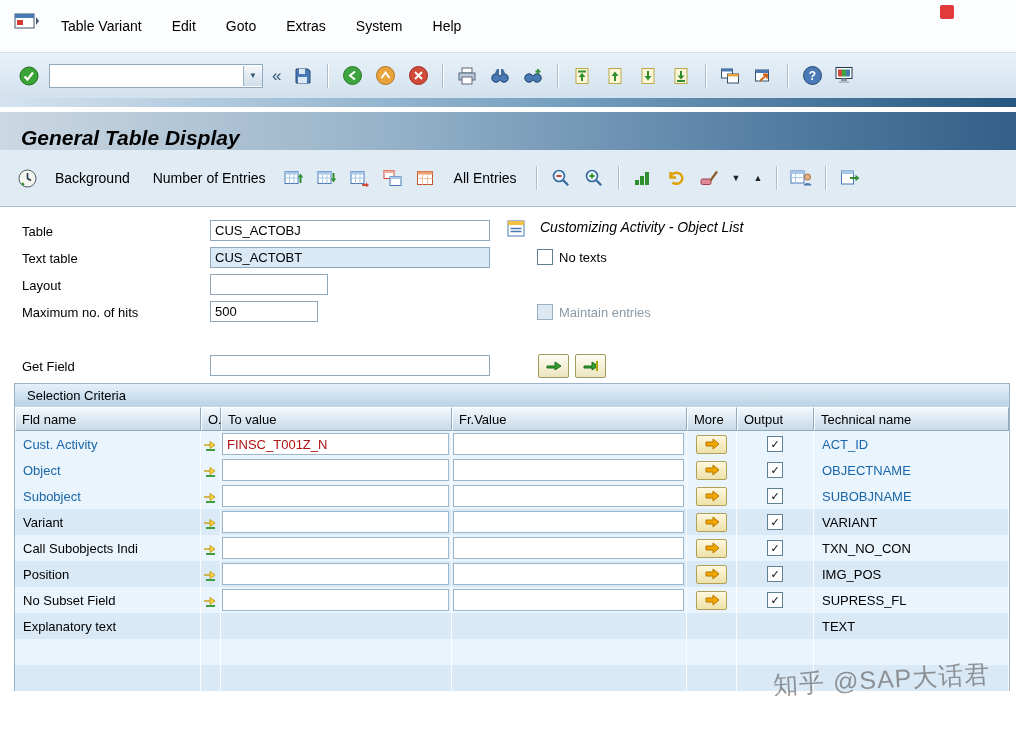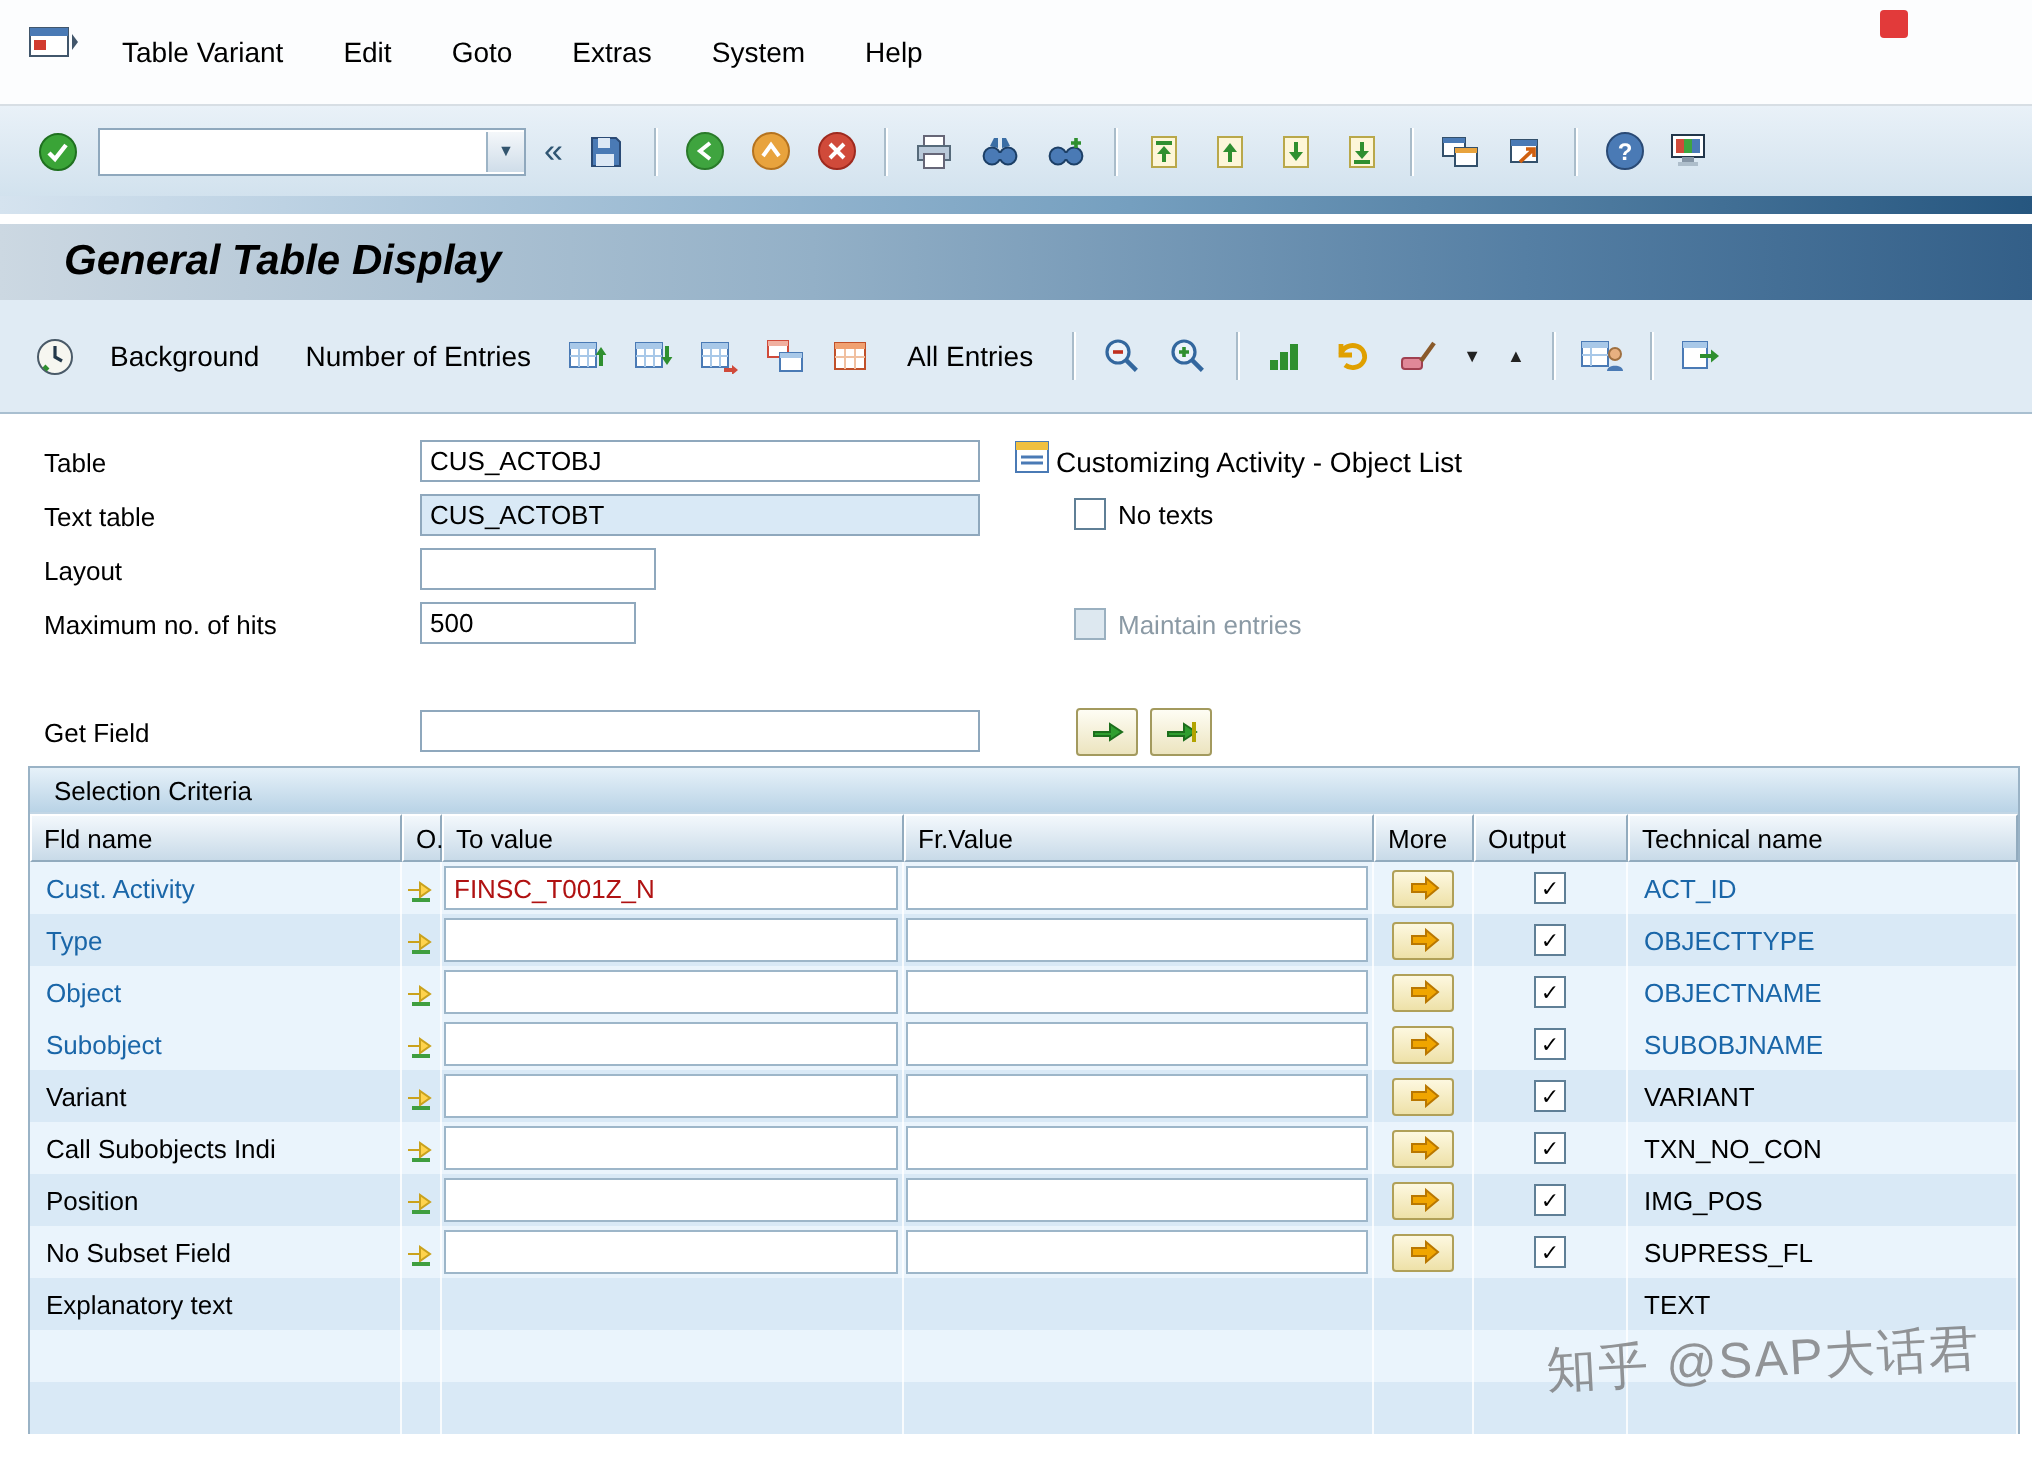--- a/index.html
+++ b/index.html
@@ -26,40 +26,40 @@
          display:flex;align-items:center;}
   .combo input{flex:1;border:none;outline:none;height:18px;font:13px "Liberation Sans",sans-serif;padding:0 4px;background:transparent;}
   .combo .drop{width:18px;height:20px;background:linear-gradient(#f4f7fa,#cfdde9);border-left:1px solid #9db4c6;
                display:flex;align-items:center;justify-content:center;cursor:pointer;}
   .combo .drop::after{content:"▼";font-size:8px;color:#33556e;}
   .collapse-glyph{font-size:17px;color:#2f5572;cursor:pointer;padding:0 2px;}
   .collapse-glyph::after{content:"«";}
   
   .titlebar{position:absolute;top:112px;left:0;right:0;height:38px;
             background:linear-gradient(to right,#ccd8e2,#93b0c7 40%,#557fa4 75%,#335f88);
-            display:flex;align-items:center;padding-left:32px;}
+            display:flex;align-items:flex-end;padding-left:21px;}
   .titlebar .t{font-size:21px;font-weight:bold;font-style:italic;color:#000;}
   
   .apptoolbar{position:absolute;top:150px;left:0;right:0;height:56px;background:#e0ebf4;
               border-bottom:1px solid #a9bfd0;display:flex;align-items:center;padding-left:14px;gap:7px;}
   .txt-btn{font-size:14px;color:#000;background:transparent;border:none;padding:2px 8px;cursor:pointer;
            font-family:inherit;}
   .mini{font-size:9px;color:#222;cursor:pointer;padding:0 3px;}
   
   .main{position:absolute;top:207px;left:0;right:0;bottom:0;background:#fff;}
   .flabel{position:absolute;font-size:13px;}
   .finput{position:absolute;height:19px;border:1px solid #8fa8bd;background:#fff;
           font:13px "Liberation Sans",sans-serif;padding:0 4px;}
   .finput.ro{background:#d9e9f6;}
   .cb{display:flex;align-items:center;gap:6px;position:absolute;font-size:13px;}
   .cbbox{width:14px;height:14px;background:#fff;border:1px solid #5f7f96;display:flex;
          align-items:center;justify-content:center;font-size:11px;cursor:pointer;}
   .cbbox.disabled{background:#dde8f0;border-color:#9ab0c0;}
   .cb.dis span.lbl{color:#8b9aa5;}
-  .desc-row{position:absolute;display:flex;align-items:flex-end;gap:0;font-size:14px;}
+  .desc-row{position:absolute;display:flex;align-items:flex-start;gap:12px;font-size:14px;font-style:italic;}
   .gf-btn{position:absolute;width:31px;height:24px;background:linear-gradient(#fefdf4,#ece4bf);
           border:1px solid #a39a5e;border-radius:2px;display:flex;align-items:center;justify-content:center;
           cursor:pointer;padding:0;}
   
   .panel{position:absolute;left:14px;top:176px;width:994px;border-left:1px solid #9ab3c6;border-right:1px solid #9ab3c6;}
   .panel-header{height:22px;background:linear-gradient(#e6f1f9,#b9d3e6);border-top:1px solid #9ab3c6;
                 border-bottom:1px solid #c2d6e5;display:flex;align-items:center;padding-left:12px;font-size:13px;}
   .grid{--cols:186px 20px 231px 235px 50px 77px 1fr;}
   .grid-head{display:grid;grid-template-columns:var(--cols);}
   .hcell{height:24px;box-sizing:border-box;display:flex;align-items:center;padding-left:6px;font-size:13px;
@@ -440,48 +440,20 @@
               <path d="M2 4h7V1l6 5-6 5V8H2z" fill="#f0a500" stroke="#b97700"></path>
             </svg>
           </button>
         </div>
       <div class="cell cout">
           <span class="checkbox checked"></span>
         </div>
       <div class="cell link">ACT_ID</div>
     </div>
 
-    <div class="grid-row r1">
-      <div class="cell link">Type</div>
-      <div class="cell copt">
-          <span>
-            <svg width="15" height="15">
-              <path d="M1 8h6V4.5L12 8l-5 3.5V8z" fill="#ffd34d" stroke="#caa21d"></path>
-              <path d="M3 13h9" stroke="#3f9e3f" stroke-width="2"></path>
-            </svg>
-          </span>
-        </div>
-      <div class="cell cval">
-          <input class="inbox" value="" style="">
-        </div>
-      <div class="cell cval">
-          <input class="inbox" value="" style="">
-        </div>
-      <div class="cell cmore">
-          <button class="more-btn">
-            <svg width="16" height="12">
-              <path d="M2 4h7V1l6 5-6 5V8H2z" fill="#f0a500" stroke="#b97700"></path>
-            </svg>
-          </button>
-        </div>
-      <div class="cell cout">
-          <span class="checkbox checked"></span>
-        </div>
-      <div class="cell link">OBJECTTYPE</div>
-    </div>
 
     <div class="grid-row r0">
       <div class="cell link">Object</div>
       <div class="cell copt">
           <span>
             <svg width="15" height="15">
               <path d="M1 8h6V4.5L12 8l-5 3.5V8z" fill="#ffd34d" stroke="#caa21d"></path>
               <path d="M3 13h9" stroke="#3f9e3f" stroke-width="2"></path>
             </svg>
           </span>

